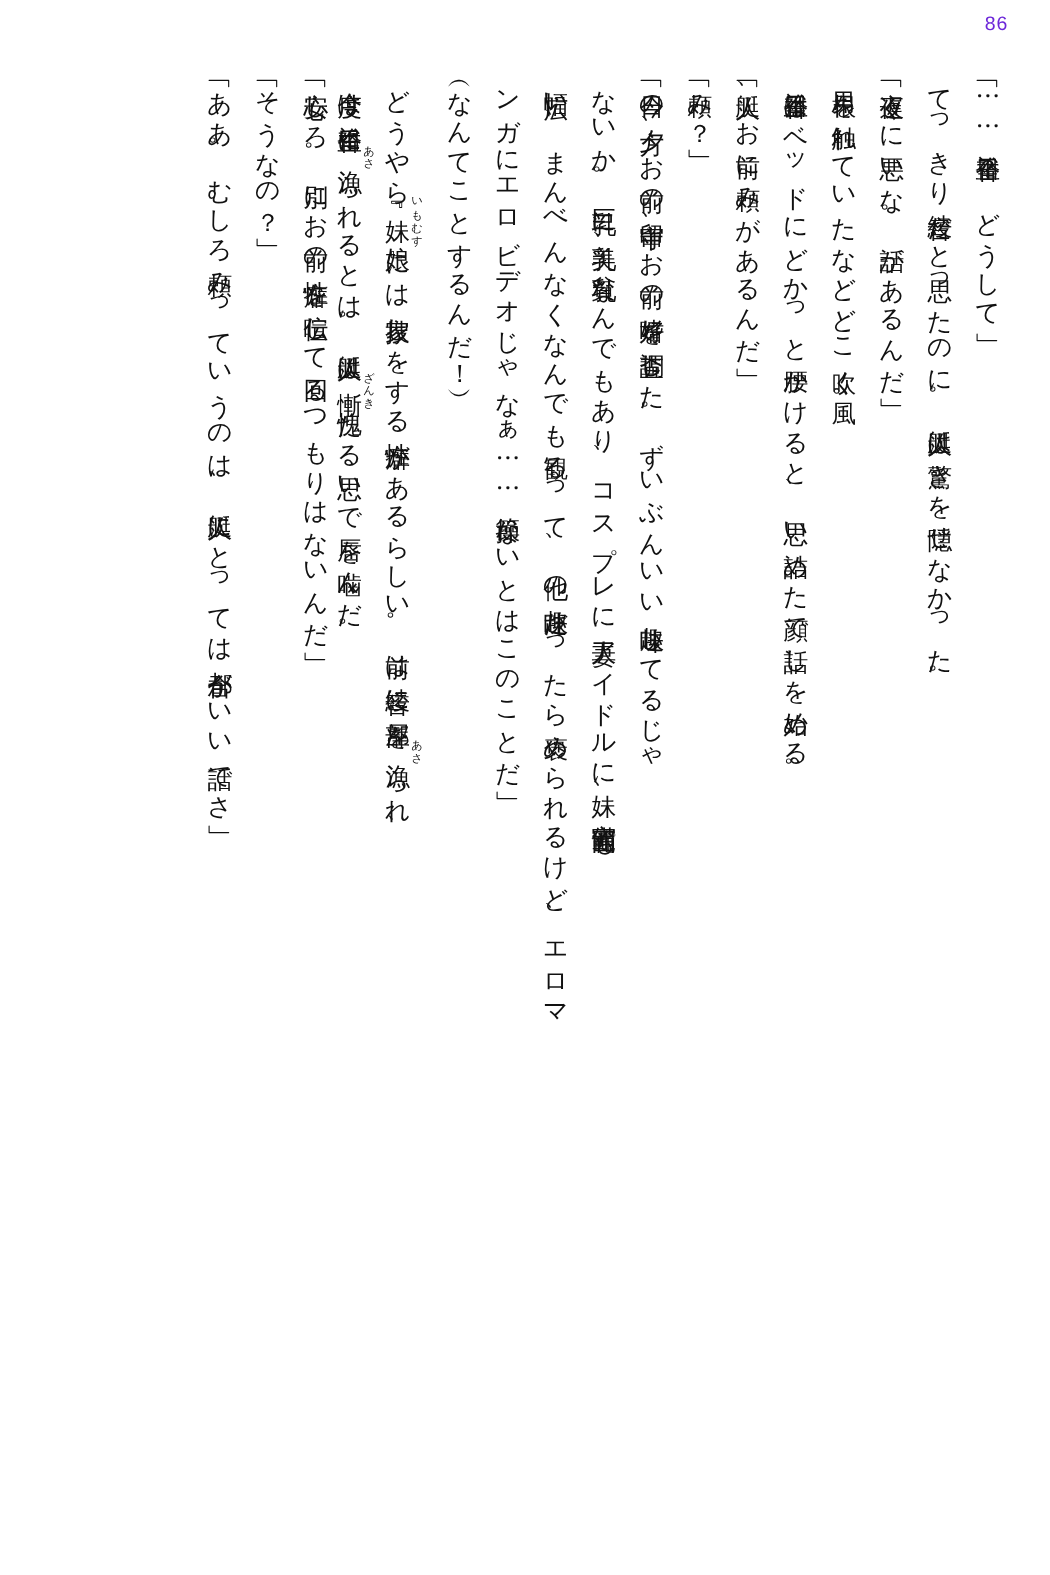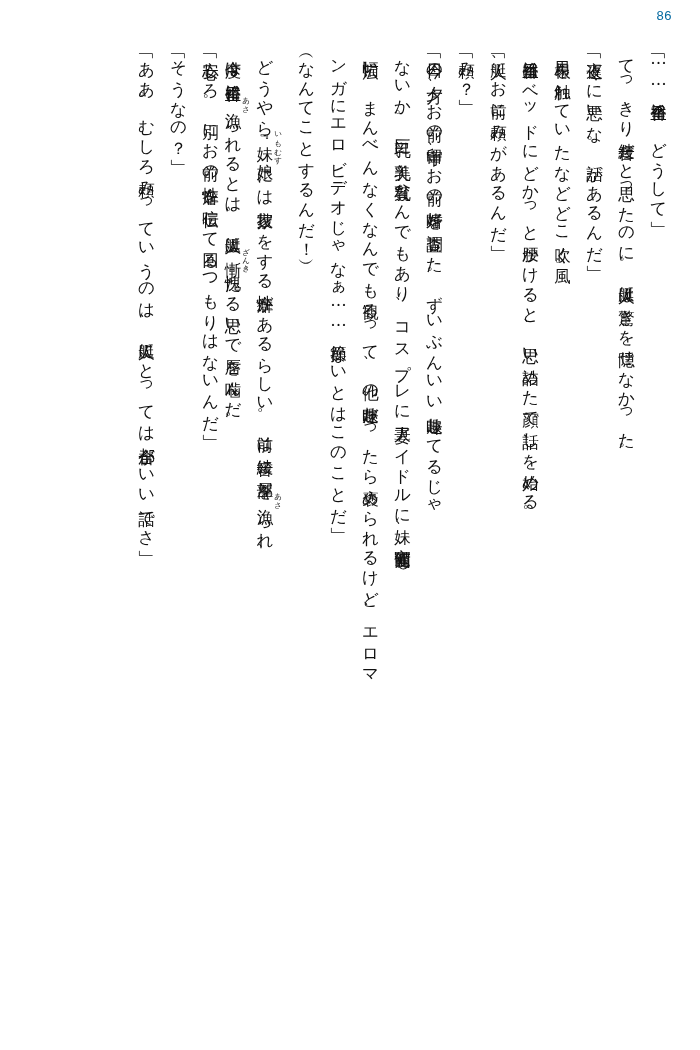--- a/index.html
+++ b/index.html
@@ -21,21 +21,21 @@
     width: 700px;
     height: 1050px;
     box-sizing: border-box;
   }
   .page-number {
     position: absolute;
     top: 8px;
     right: 28px;
     font-size: 13px;
     letter-spacing: 0.5px;
-    color: #0369a1;
+    color: #6d28d9;
     font-family: "Liberation Sans", sans-serif;
     text-align: right;
   }
   .text-body {
     position: absolute;
     top: 48px;
     left: 36px;
     right: 34px;
     height: 940px;
     display: flex;

